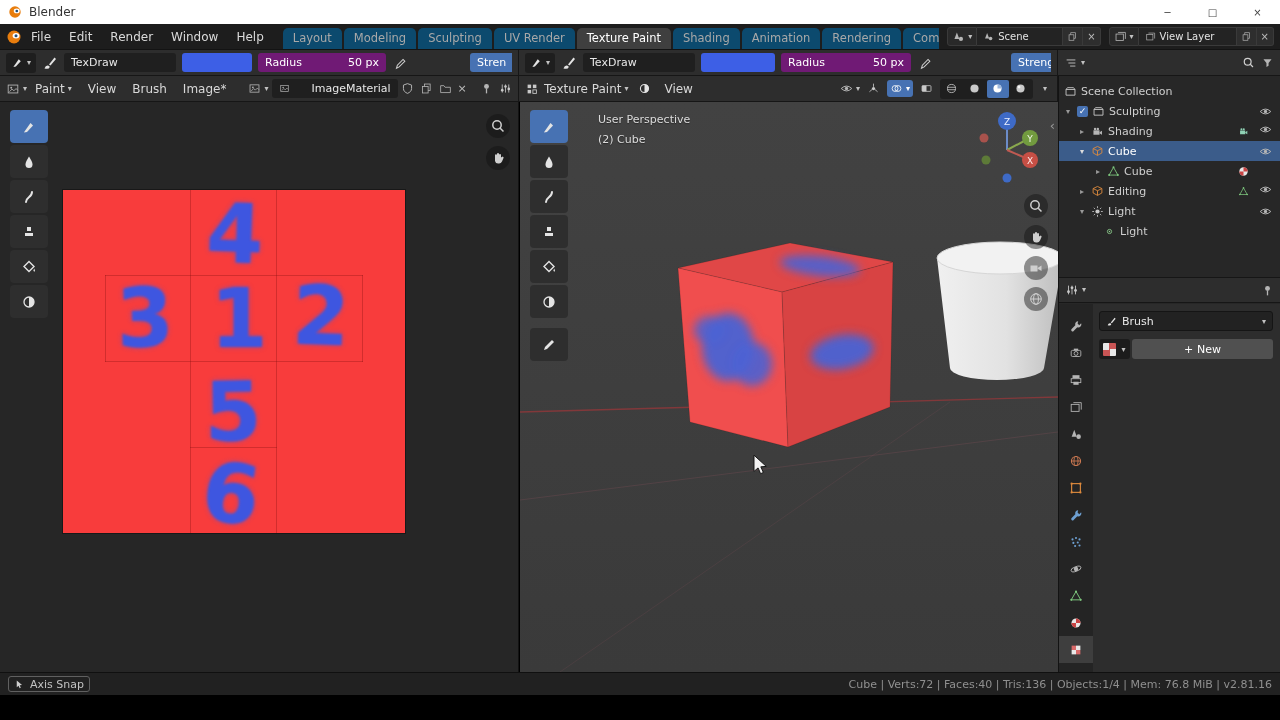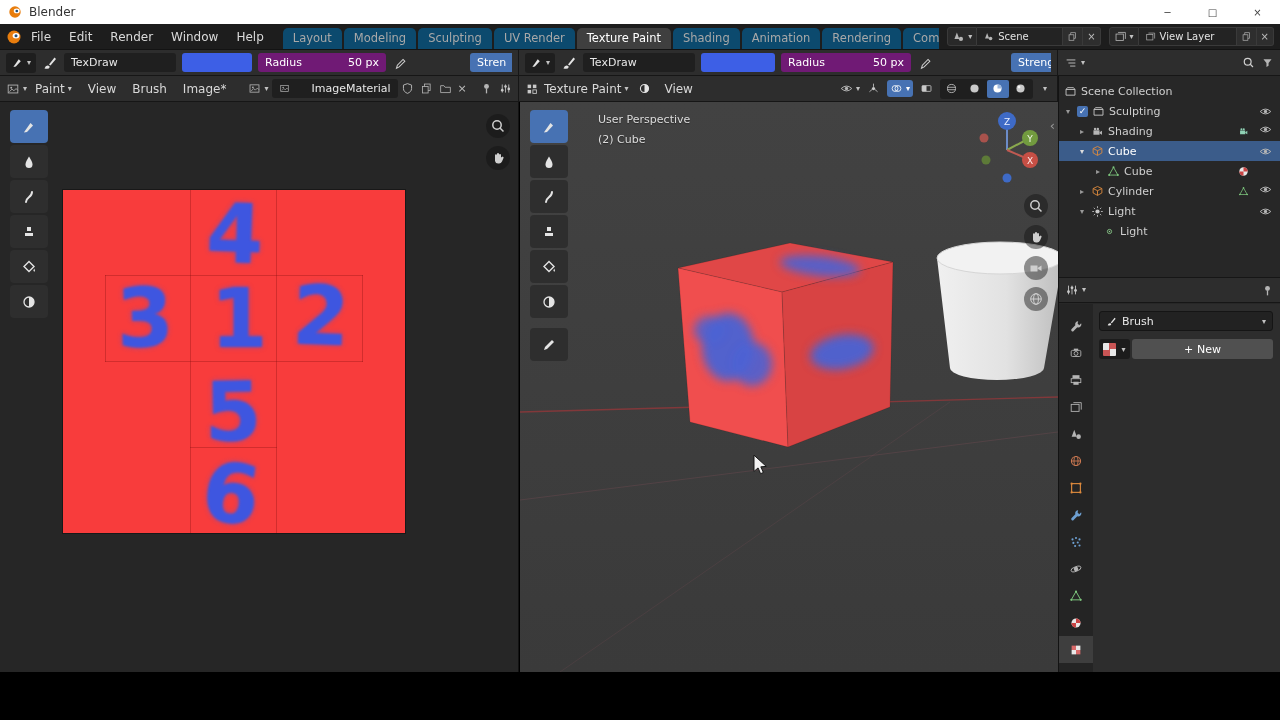--- a/index.html
+++ b/index.html
@@ -799,21 +799,21 @@
           </span>
         <span class="sp18"></span>
       </div>
       <div class="orow" style="padding-left:18px">
         <span class="disc">▸</span>
         <span class="ico">
             <svg class="s13" viewBox="0 0 16 16">
               <use href="#i-cube"></use>
             </svg>
           </span>
-        <span class="lbl">Cylinder</span>
+        <span class="lbl">Editing</span>
         <span class="badge">
             <svg class="s11" viewBox="0 0 16 16">
               <use href="#i-mesh"></use>
             </svg>
           </span>
         <span class="ml6"><svg class="s13" viewBox="0 0 16 16">
               <use href="#i-eye"></use>
             </svg></span>
       </div>
       <div class="orow" style="padding-left:18px">
@@ -955,15 +955,26 @@
         <span class="chktex"></span>
         <span class="caret">▾</span>
       </div>
       <div class="newbtn">
         <span>+</span>
         <span>New</span>
       </div>
     </div>
   </div>
 
+  <div class="r status">
+    <div class="snapbox">
+      <span class="ico">
+          <svg class="s11" viewBox="0 0 16 16">
+            <use href="#i-cursor"></use>
+          </svg>
+        </span>
+      <span>Axis Snap</span>
+    </div>
+    <span class="stat-r">Cube | Verts:72 | Faces:40 | Tris:136 | Objects:1/4 | Mem: 76.8 MiB | v2.81.16</span>
+  </div>
   <div class="r black"></div>
 
 </div>
 
 </body></html>

